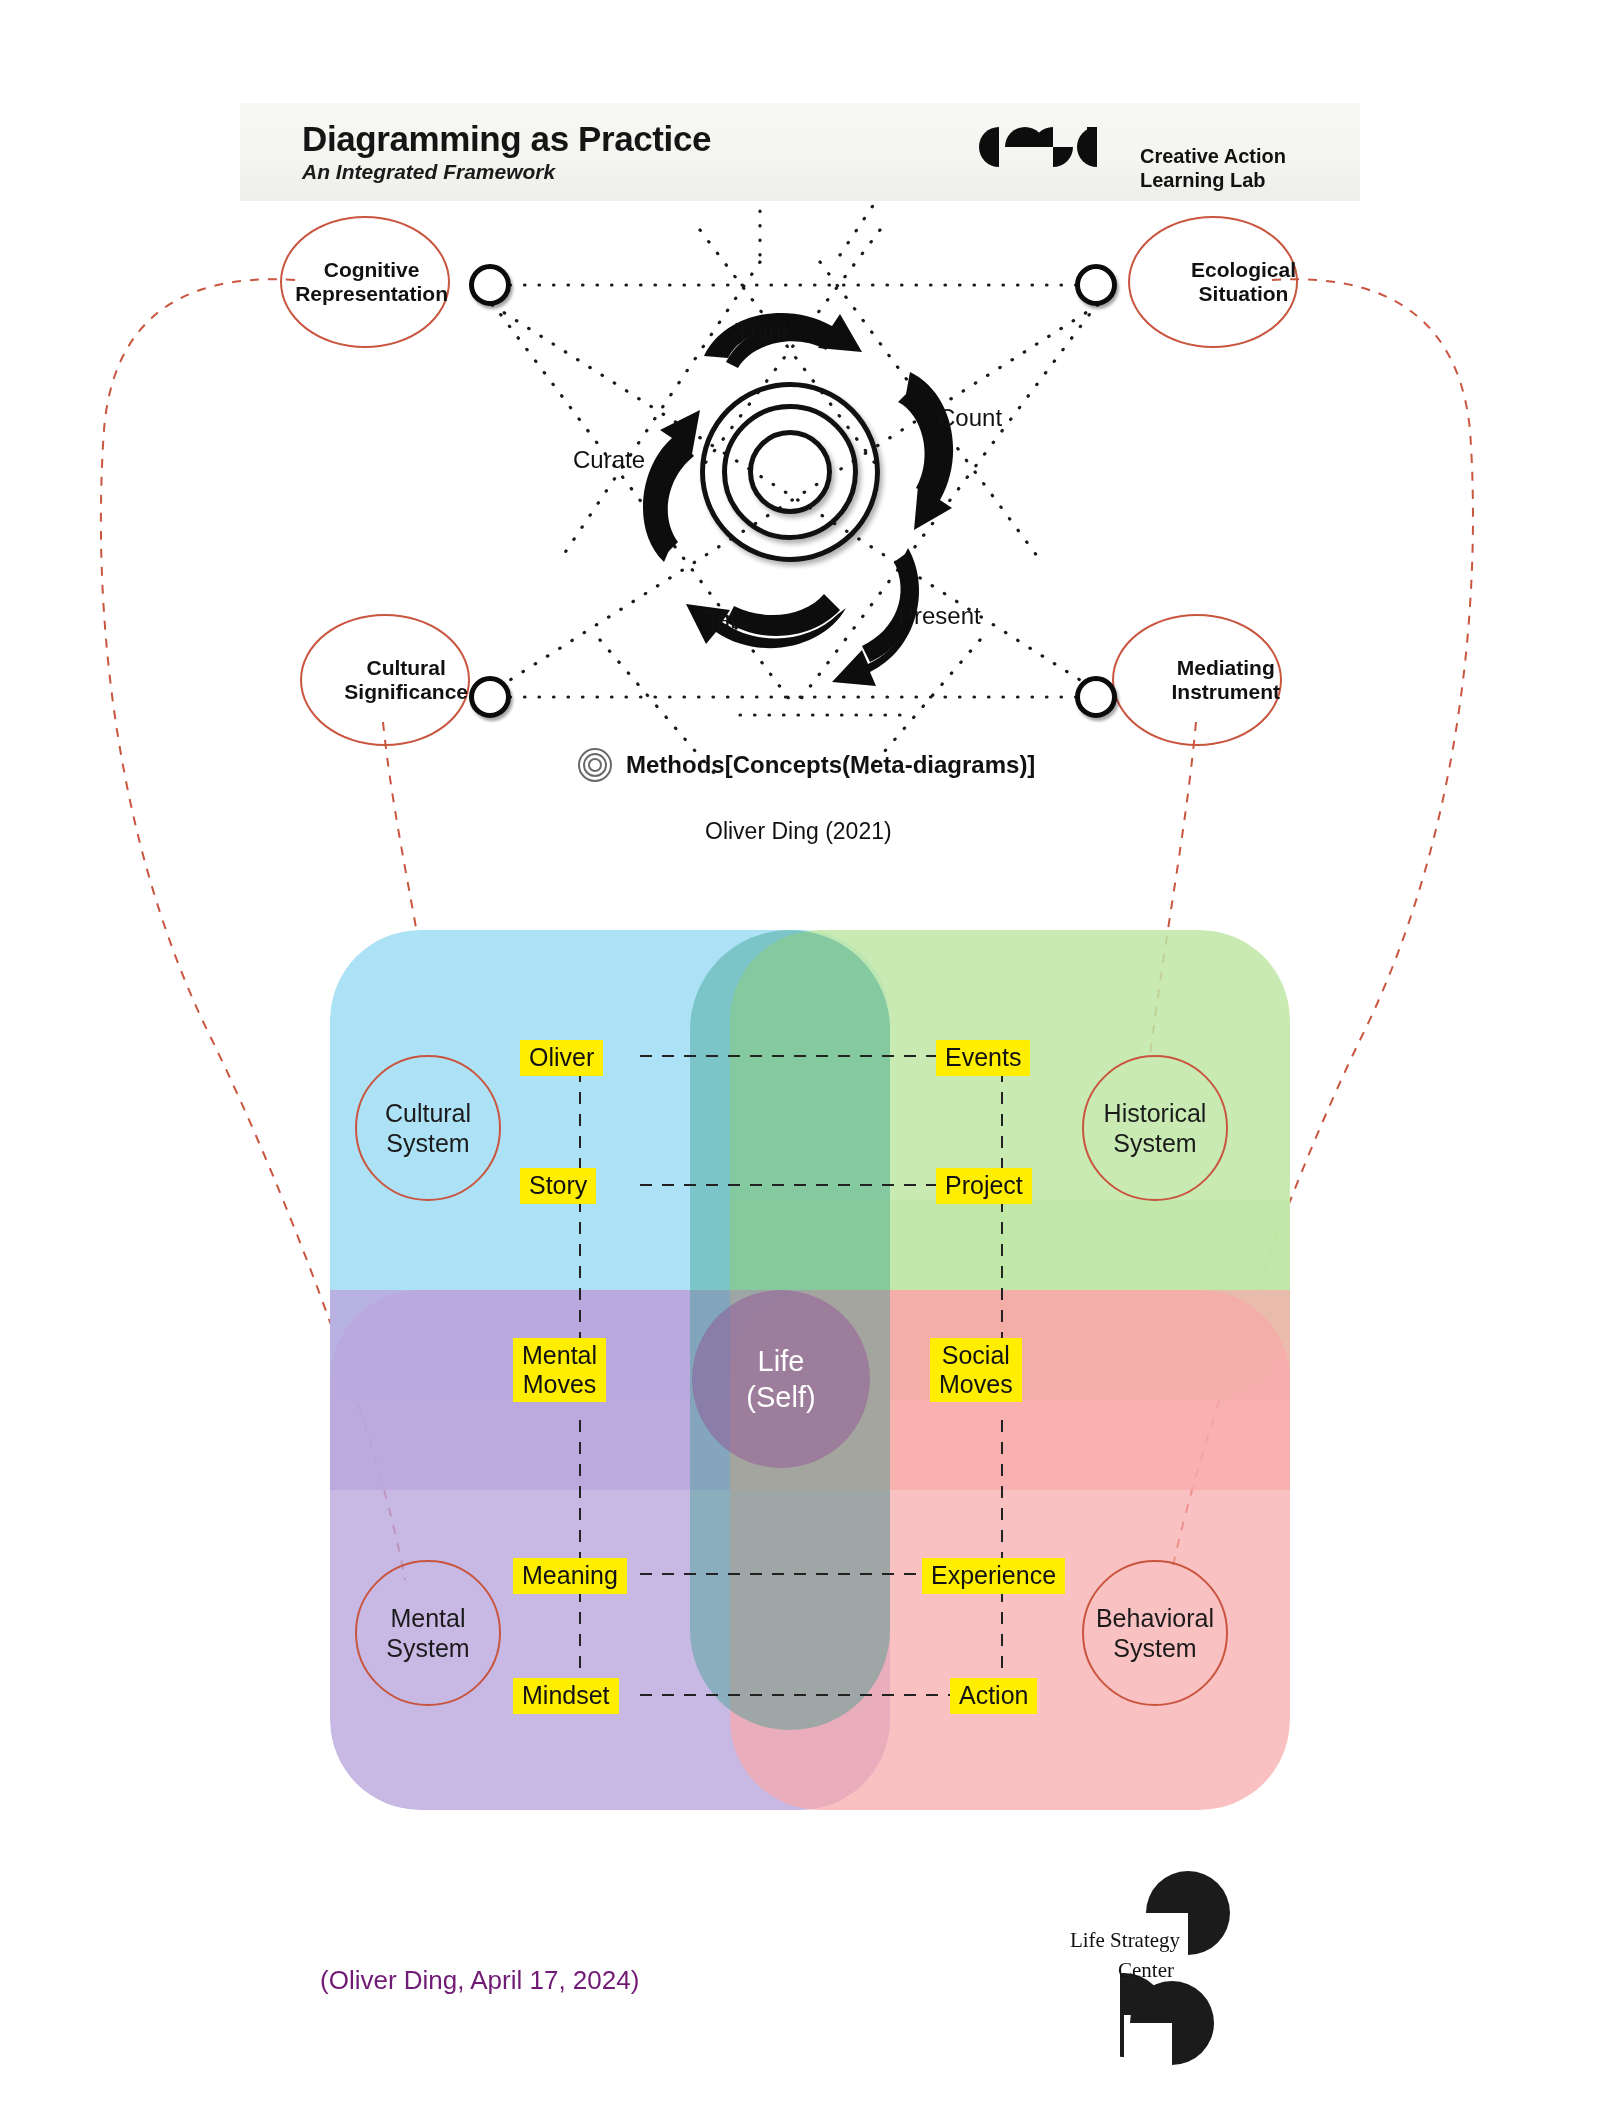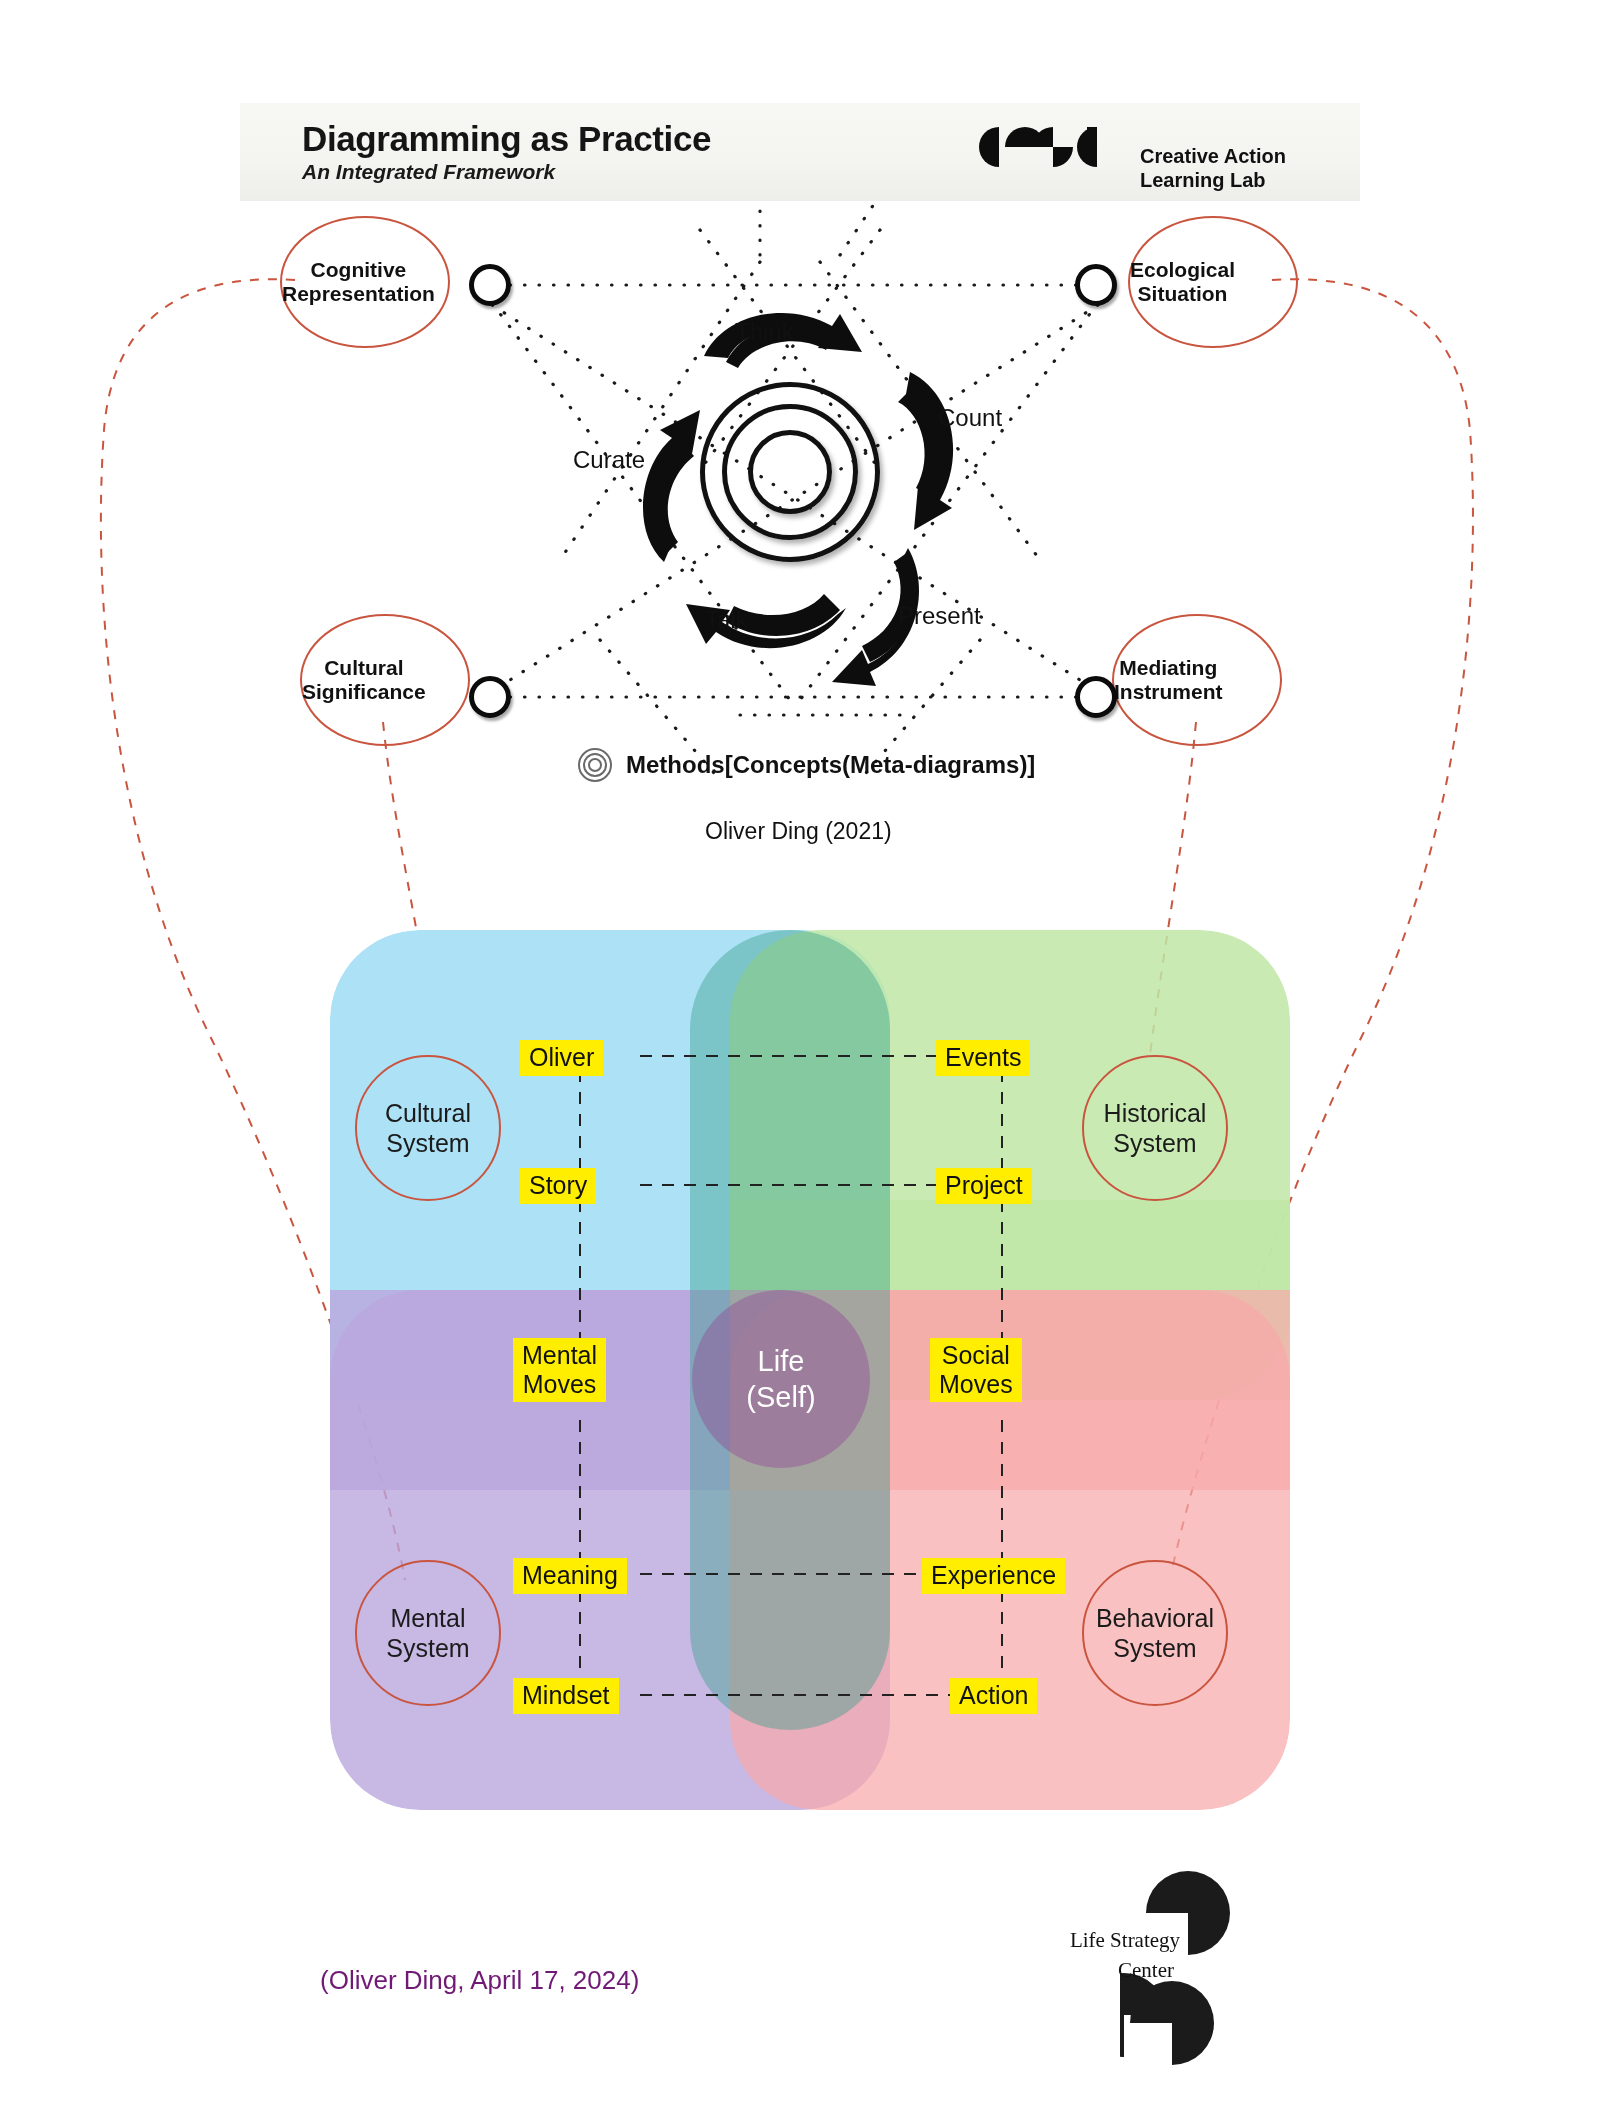--- a/index.html
+++ b/index.html
@@ -29,21 +29,21 @@
   .call-text{
     position:absolute;left:1140px;top:122px;
     font-size:20px;font-weight:bold;line-height:1.22;color:#111;
     white-space:nowrap;
     margin-top:22px;
   }
 
   
   .ellipse-node{
     position:absolute;border:2px solid #c9553f;border-radius:50%;
-    background:transparent;display:flex;align-items:center;justify-content:flex-start;
+    background:transparent;display:flex;align-items:center;justify-content:flex-end;
     text-align:center;line-height:1.16;
   }
   .node-top{font-size:21px;font-weight:bold;color:#111;}
 
   .ring-node{
     position:absolute;width:32px;height:32px;border-radius:50%;
     border:5px solid #0b0b0b;background:#fff;
     box-shadow:2px 3px 3px rgba(0,0,0,.35);
   }
 

